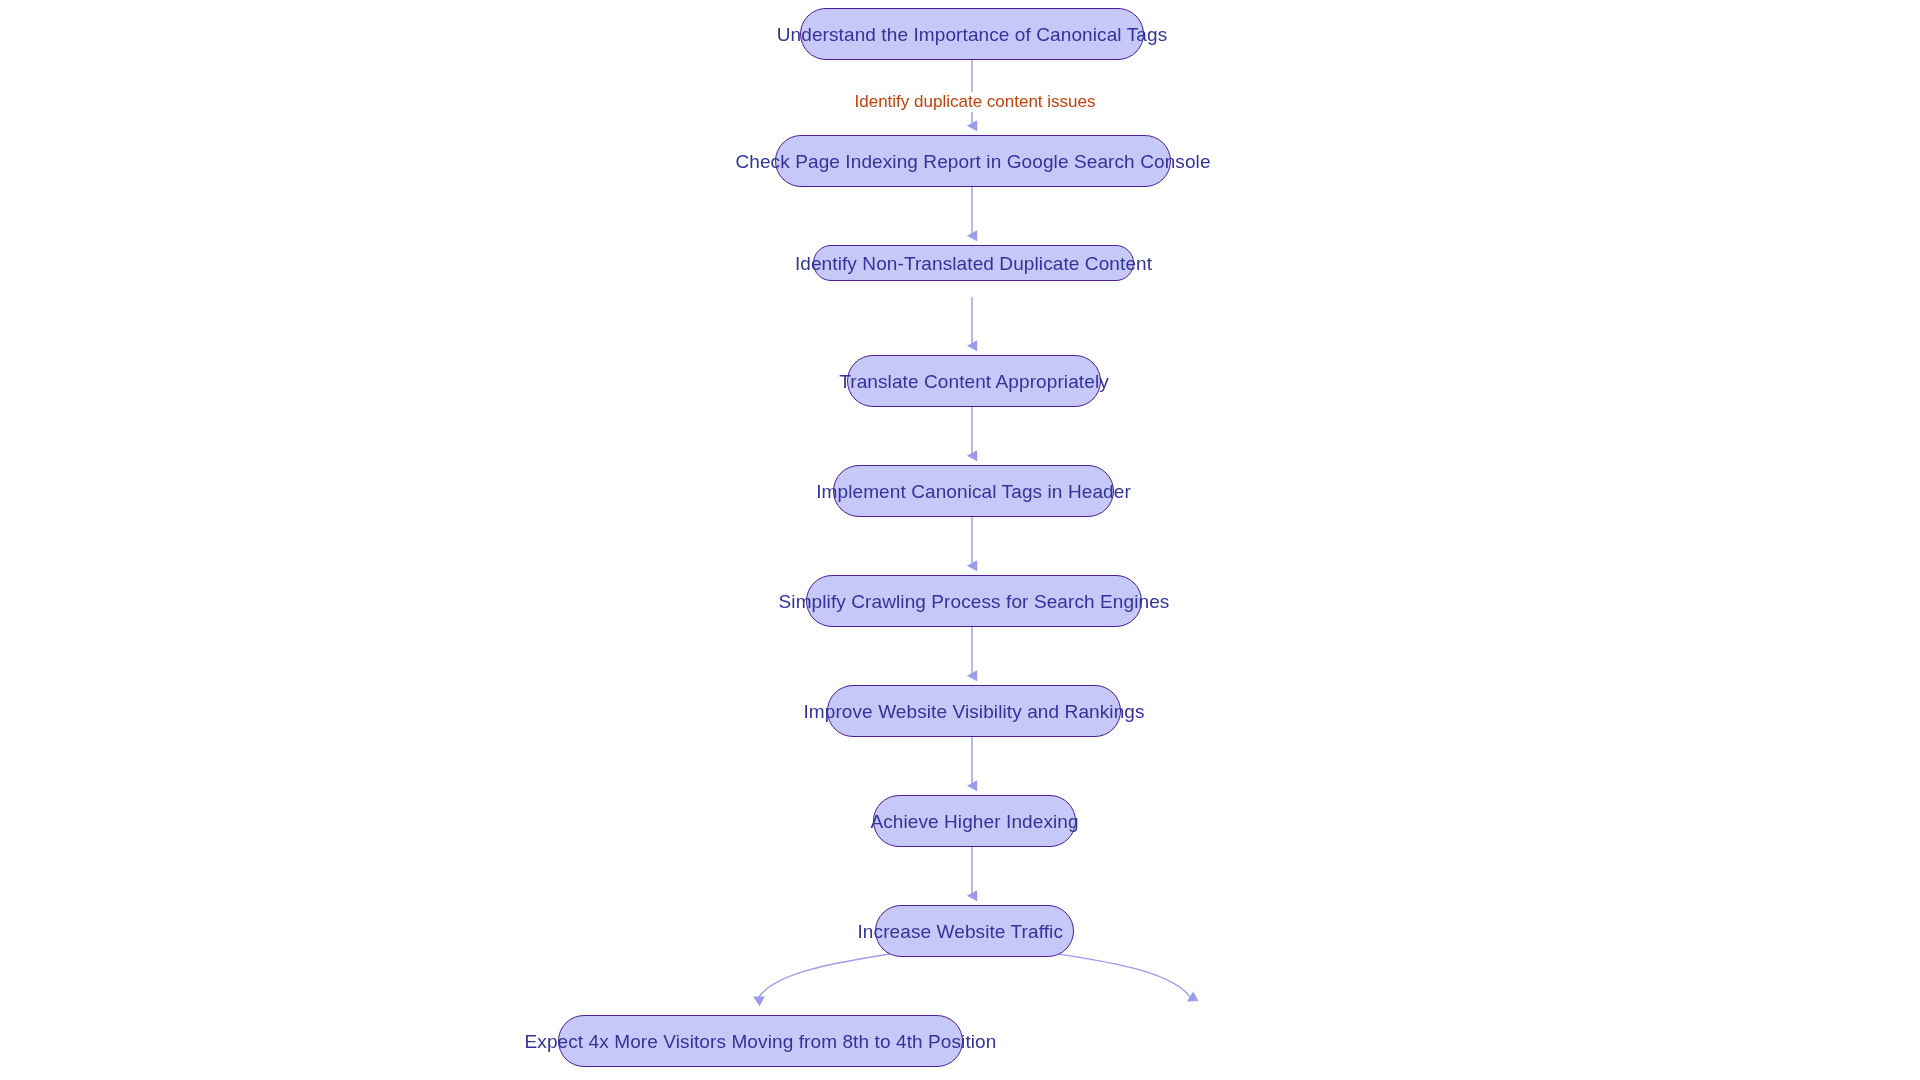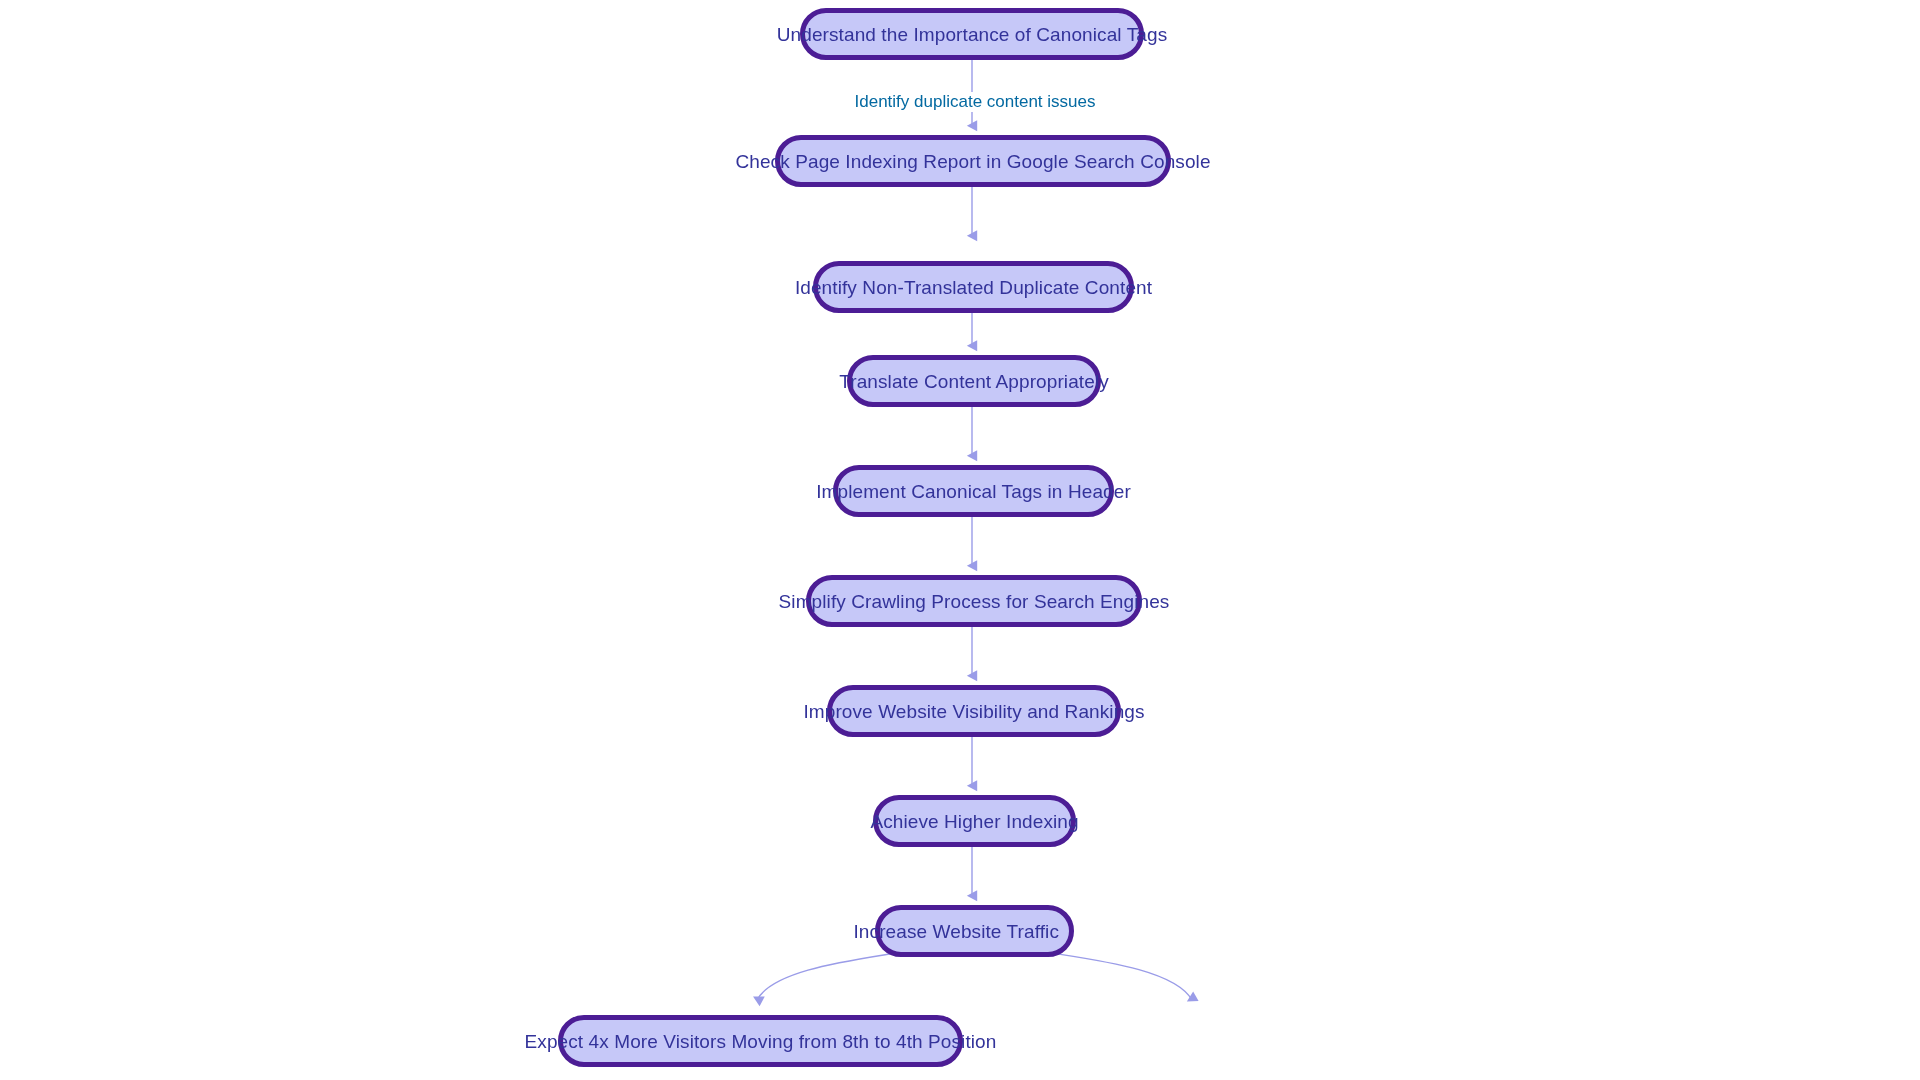--- a/index.html
+++ b/index.html
@@ -31,40 +31,40 @@
     pointer-events: none;
   }
 
   .flow-node {
     position: absolute;
     box-sizing: border-box;
     display: flex;
     align-items: center;
     justify-content: center;
     background: #c6c8f8;
-    border: 5px solid #4c1d95;
+    border: 1px solid #4c1d95;
     border-radius: 34px;
     color: #33339a;
     font-family: "Liberation Sans", sans-serif;
     font-size: 19px;
     font-weight: 400;
     letter-spacing: 0.1px;
     white-space: nowrap;
     z-index: 2;
   }
 
   .node-label {
     display: block;
     line-height: 1;
     padding: 0 10px;
   }
 
   .edge-label {
     position: absolute;
-    color: #0369a1;
+    color: #c2410c;
     font-family: "Liberation Sans", sans-serif;
     font-size: 17px;
     font-weight: 400;
     white-space: nowrap;
     transform: translateX(-50%);
     background: #ffffff;
     padding: 0 6px;
     z-index: 3;
   }
 </style>
@@ -94,21 +94,21 @@
   </svg>
 
   <div class="flow-node" style="left:800px; top:8px; width:344px; height:52px;">
     <span class="node-label">Understand the Importance of Canonical Tags</span>
   </div>
 
   <div class="flow-node" style="left:775px; top:135px; width:396px; height:52px;">
     <span class="node-label">Check Page Indexing Report in Google Search Console</span>
   </div>
 
-  <div class="flow-node" style="left:813px; top:245px; width:321px; height:52px;margin-top:16px;">
+  <div class="flow-node" style="left:813px; top:245px; width:321px; height:36px;">
     <span class="node-label">Identify Non-Translated Duplicate Content</span>
   </div>
 
   <div class="flow-node" style="left:847px; top:355px; width:254px; height:52px;align-items:center;">
     <span class="node-label">Translate Content Appropriately</span>
   </div>
 
   <div class="flow-node" style="left:833px; top:465px; width:281px; height:52px;justify-content:center;">
     <span class="node-label">Implement Canonical Tags in Header</span>
   </div>

